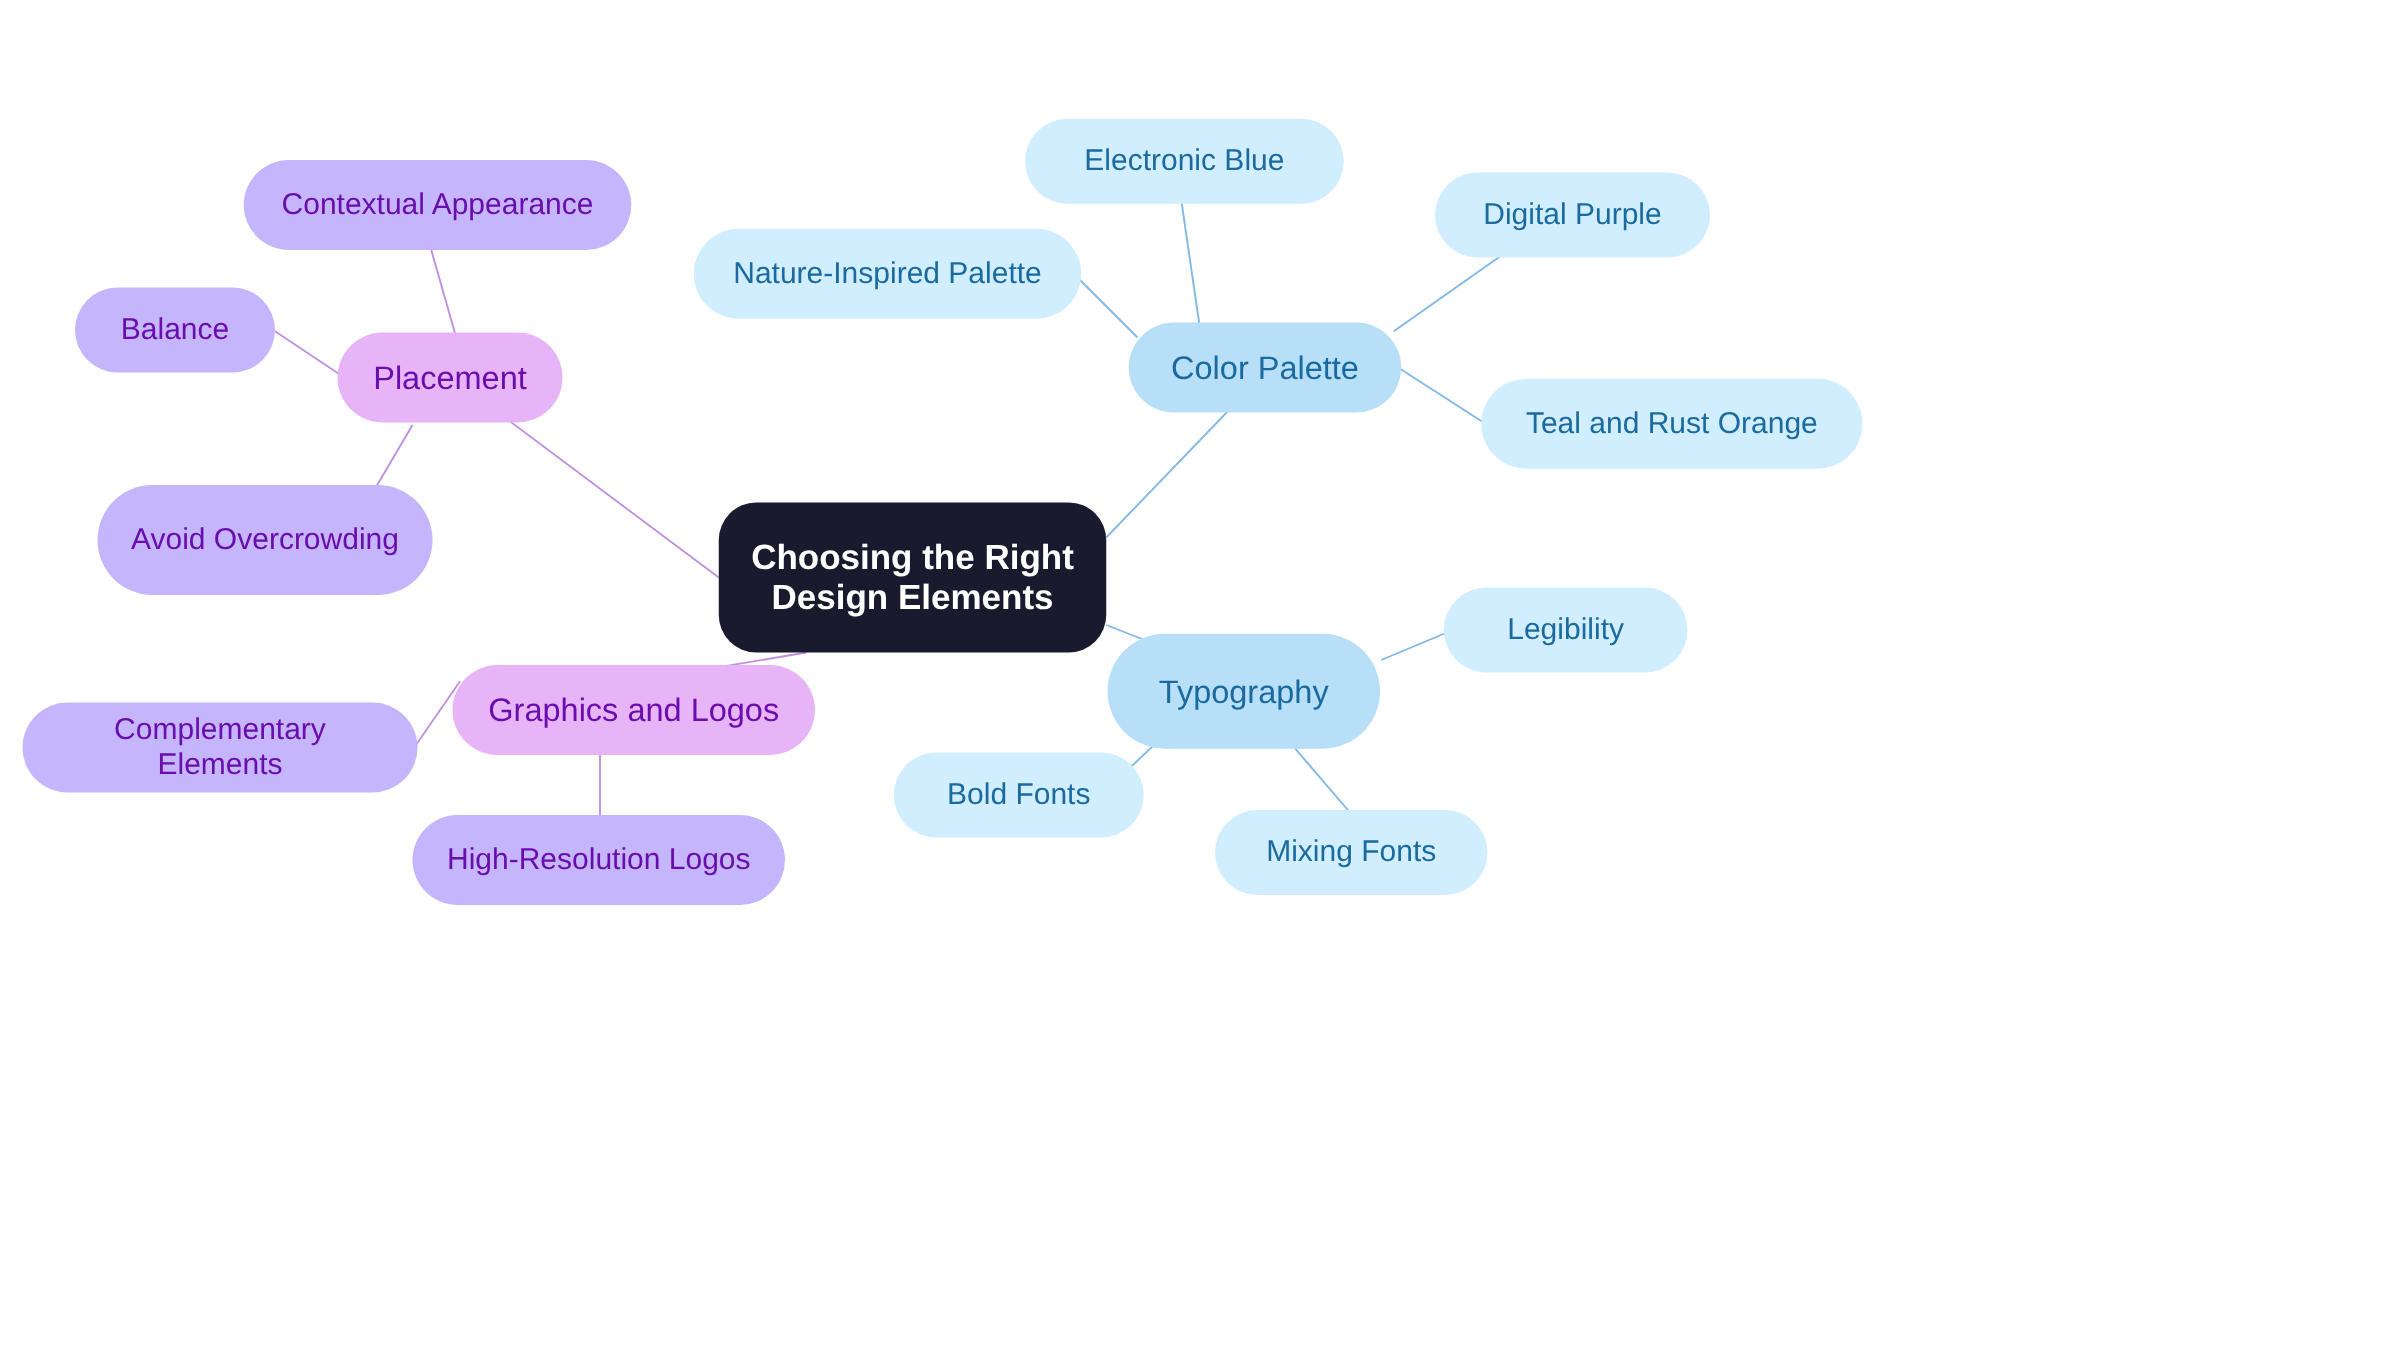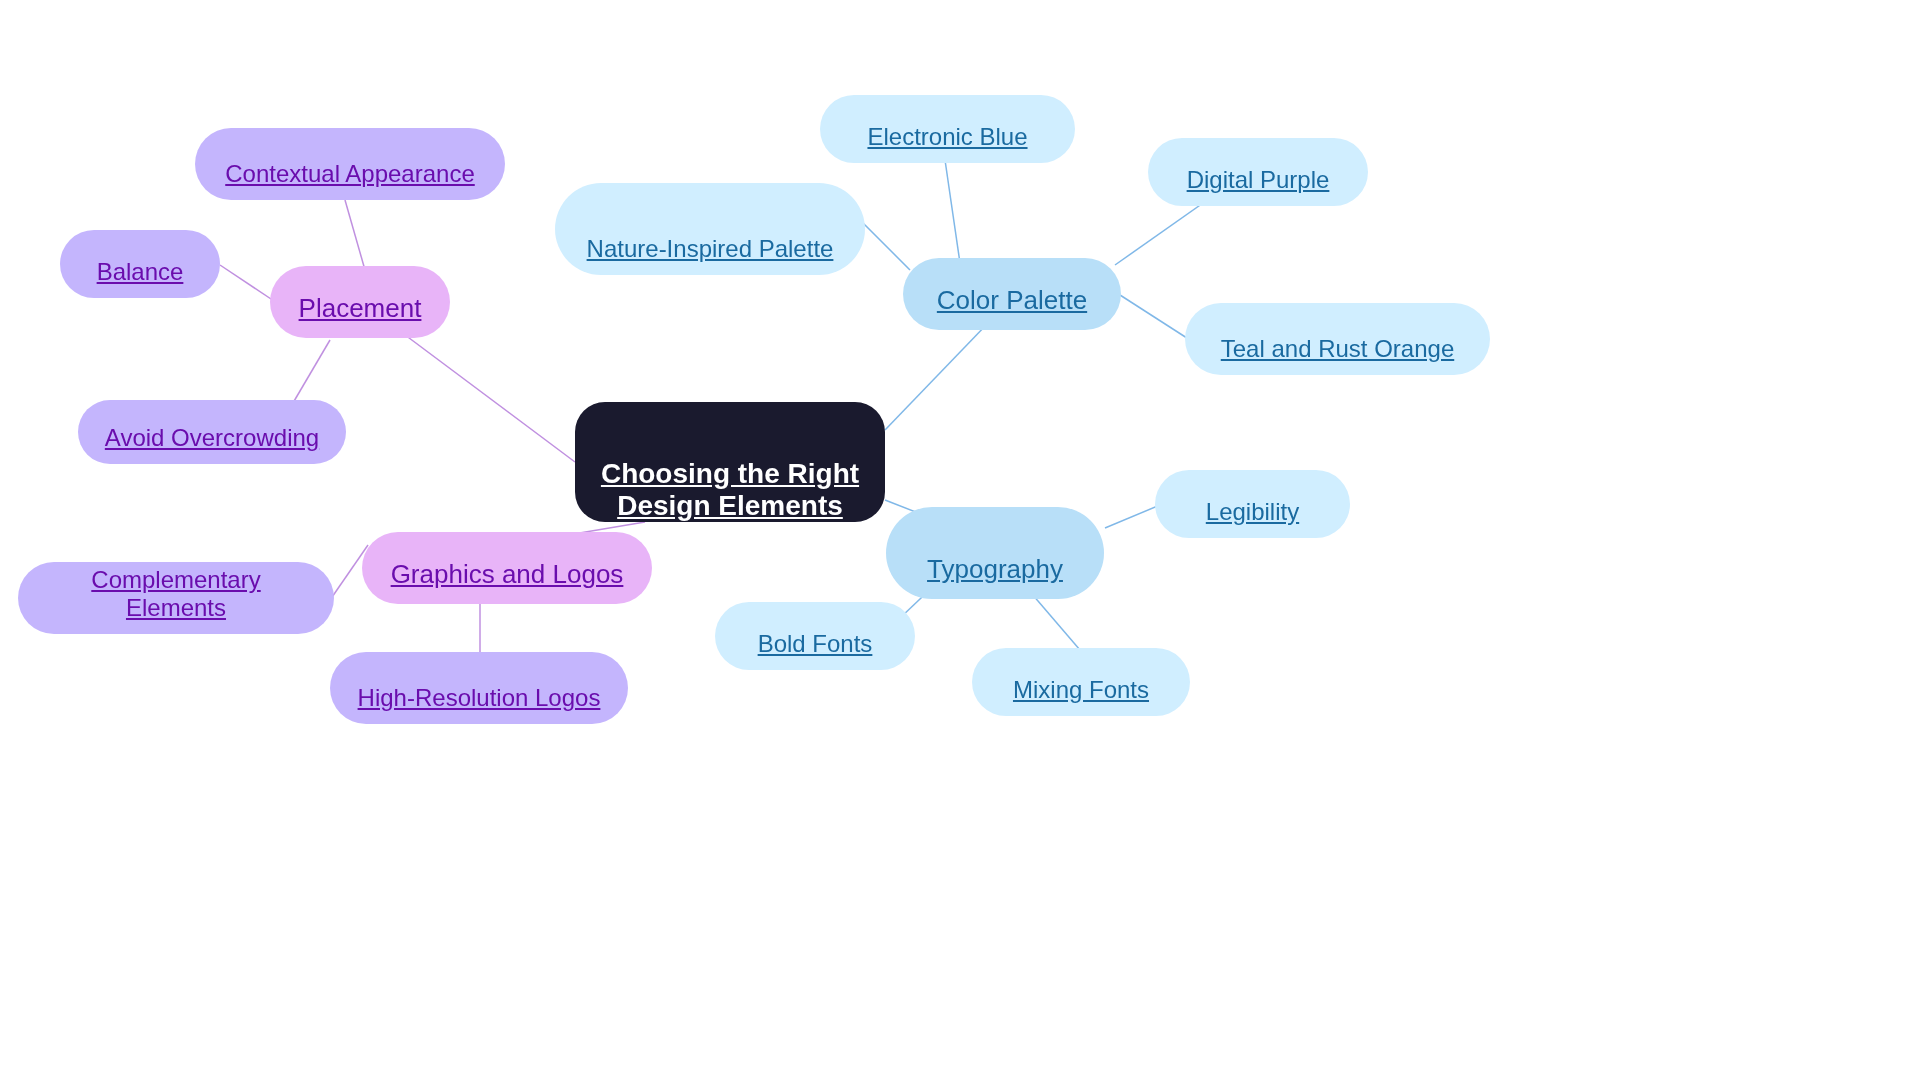--- a/index.html
+++ b/index.html
@@ -17,27 +17,26 @@
       top: 0; left: 0;
       width: 1920px;
       height: 1083px;
       pointer-events: none;
       z-index: 0;
     }
 
     .node {
       position: absolute;
       display: flex;
-      align-items: flex-end;
+      align-items: center;
       justify-content: center;
       text-align: center;
       border-radius: 50px;
       z-index: 1;
       cursor: default;
-      text-decoration: underline;
     }
 
     .node-center {
       background: #1a1a2e;
       color: #ffffff;
       font-size: 28px;
       font-weight: 600;
       width: 310px;
       height: 120px;
       border-radius: 30px;
@@ -122,29 +121,29 @@
 </div>
 
 <div class="node node-light-purple" style="left: 195px; top: 128px; width: 310px; height: 72px;">
   <span>Contextual Appearance</span>
 </div>
 
 <div class="node node-light-purple" style="left: 60px; top: 230px; width: 160px; height: 68px;">
   <span>Balance</span>
 </div>
 
-<div class="node node-light-purple" style="left: 78px; top: 388px; width: 268px; height: 64px; margin-top: 12px;">
+<div class="node node-light-purple" style="left: 78px; top: 388px; width: 268px; height: 88px;">
   <span>Avoid Overcrowding</span>
 </div>
 
 <div class="node node-blue" style="left: 903px; top: 258px; width: 218px; height: 72px;">
   <span>Color Palette</span>
 </div>
 
-<div class="node node-light-blue" style="left: 555px; top: 183px; width: 310px; height: 92px;">
+<div class="node node-light-blue" style="left: 555px; top: 183px; width: 310px; height: 72px;">
   <span>Nature-Inspired Palette</span>
 </div>
 
 <div class="node node-light-blue" style="left: 820px; top: 95px; width: 255px; height: 68px;">
   <span>Electronic Blue</span>
 </div>
 
 <div class="node node-light-blue" style="left: 1148px; top: 138px; width: 220px; height: 68px;">
   <span>Digital Purple</span>
 </div>

